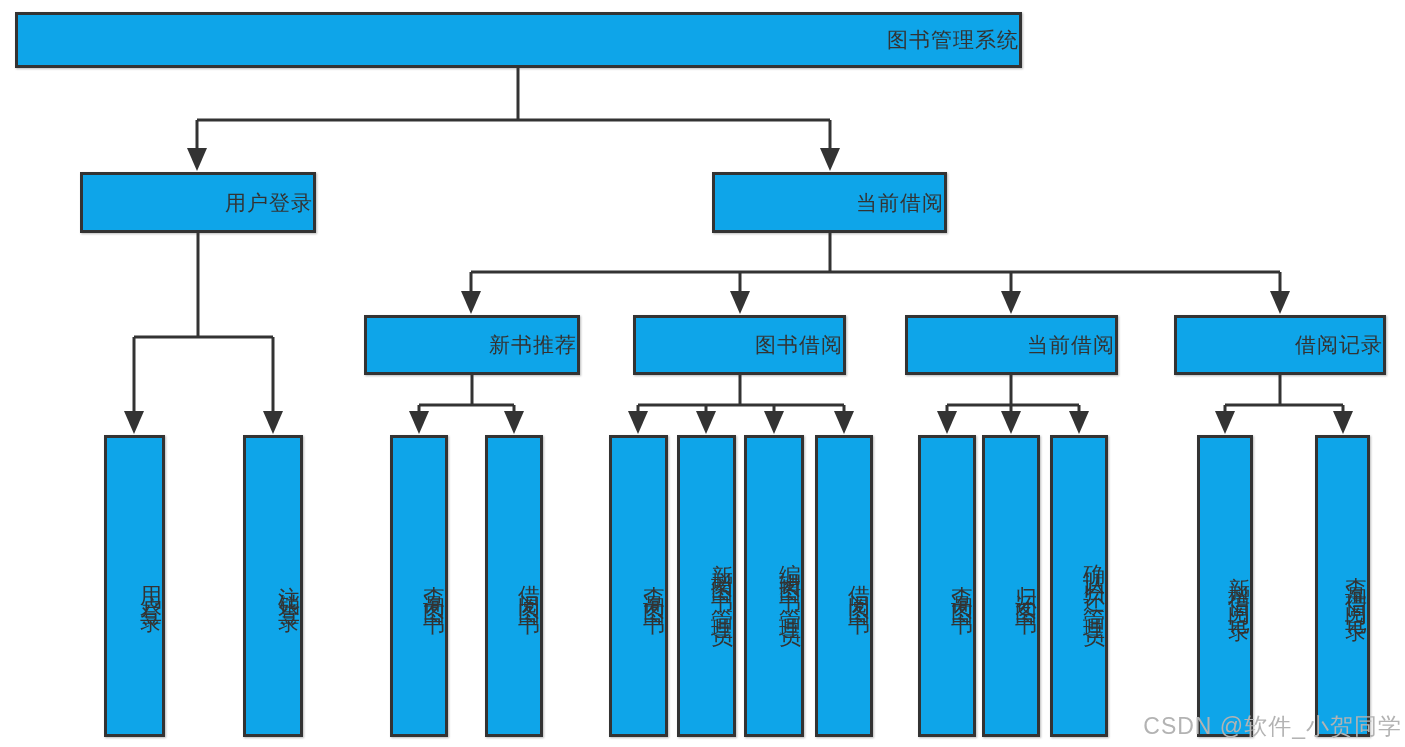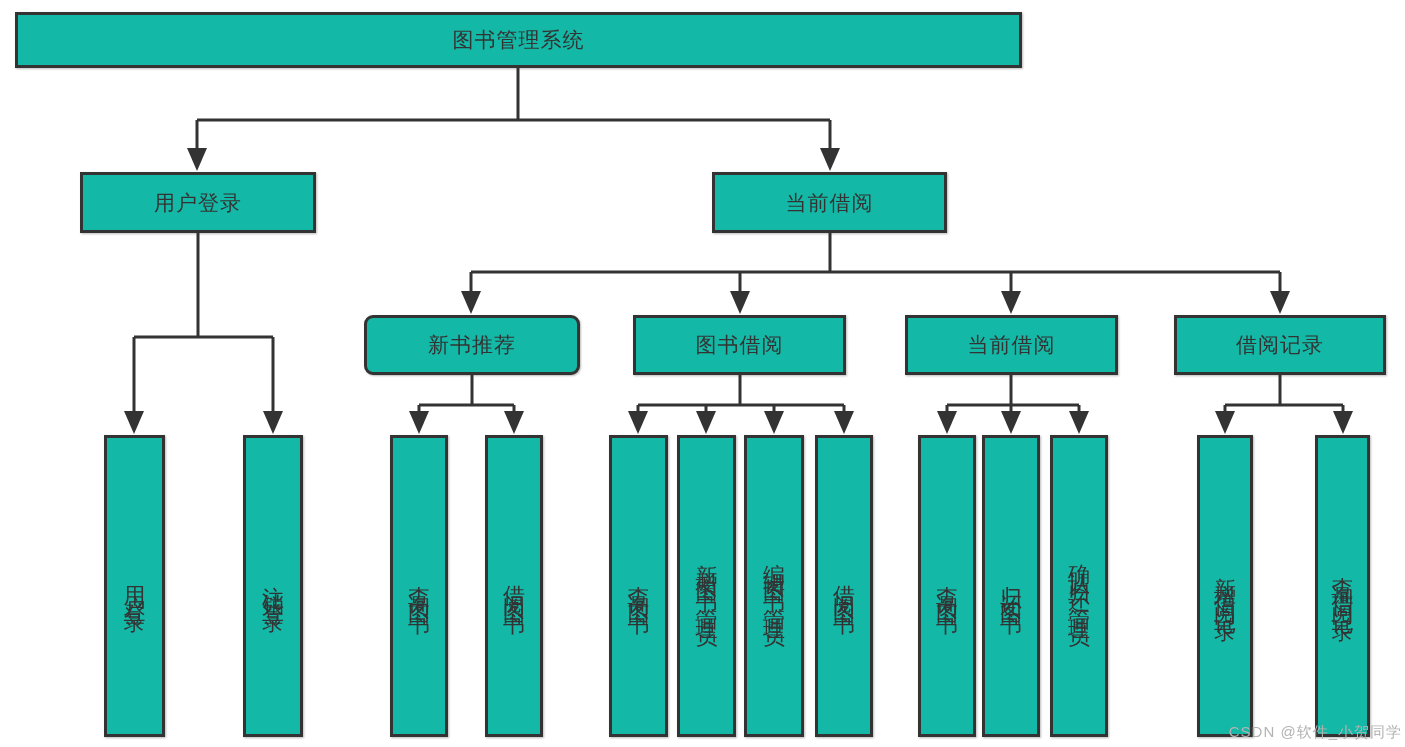--- a/index.html
+++ b/index.html
@@ -14,46 +14,46 @@
   }
   .wires {
     position: absolute;
     left: 0; top: 0;
     width: 1405px; height: 747px;
     z-index: 1;
   }
   .node {
     position: absolute;
     border: 3px solid #333333;
-    background: #14b8a6;
+    background: #0ea5e9;
     box-shadow: 1px 1px 2px rgba(60,60,60,0.35);
     display: flex;
     align-items: center;
-    justify-content: center;
+    justify-content: flex-end;
     z-index: 2;
     color: #333333;
   }
   .node.h .label {
     font-size: 21px;
     letter-spacing: 1px;
     white-space: nowrap;
   }
   .node.v .label {
     writing-mode: vertical-rl;
     text-orientation: mixed;
     font-size: 22px;
     letter-spacing: 9px;
     line-height: 1;
     white-space: nowrap;
   }
   .watermark {
     position: absolute;
     right: 3px;
     bottom: 5px;
-    font-size: 15px;
+    font-size: 23px;
     color: #b3b3b3;
     letter-spacing: 1px;
     z-index: 3;
     white-space: nowrap;
   }
 </style>
 </head>
 <body>
 
 <div class="canvas">
@@ -138,21 +138,21 @@
     <span class="label">图书管理系统</span>
   </div>
 
   <div class="node h" style="left:80px; top:172px; width:236px; height:61px;">
     <span class="label">用户登录</span>
   </div>
   <div class="node h" style="left:712px; top:172px; width:235px; height:61px;">
     <span class="label">当前借阅</span>
   </div>
 
-  <div class="node h" style="left:364px; top:315px; width:216px; height:60px;border-radius:9px;">
+  <div class="node h" style="left:364px; top:315px; width:216px; height:60px;">
     <span class="label">新书推荐</span>
   </div>
   <div class="node h" style="left:905px; top:315px; width:213px; height:60px;">
     <span class="label">当前借阅</span>
   </div>
   <div class="node h" style="left:633px; top:315px; width:213px; height:60px;">
     <span class="label">图书借阅</span>
   </div>
   <div class="node h" style="left:1174px; top:315px; width:212px; height:60px;">
     <span class="label">借阅记录</span>

